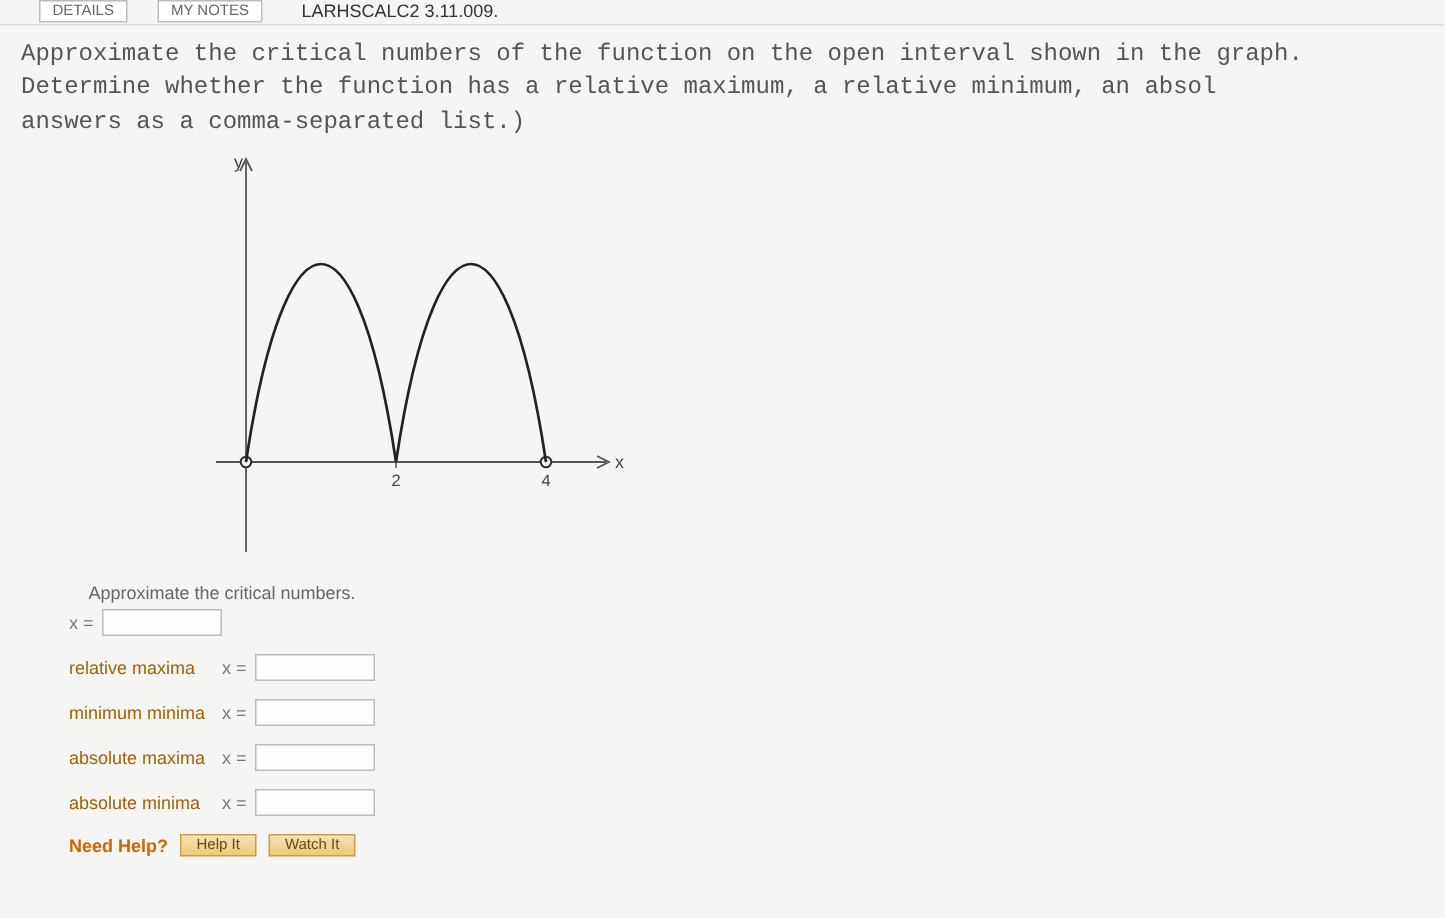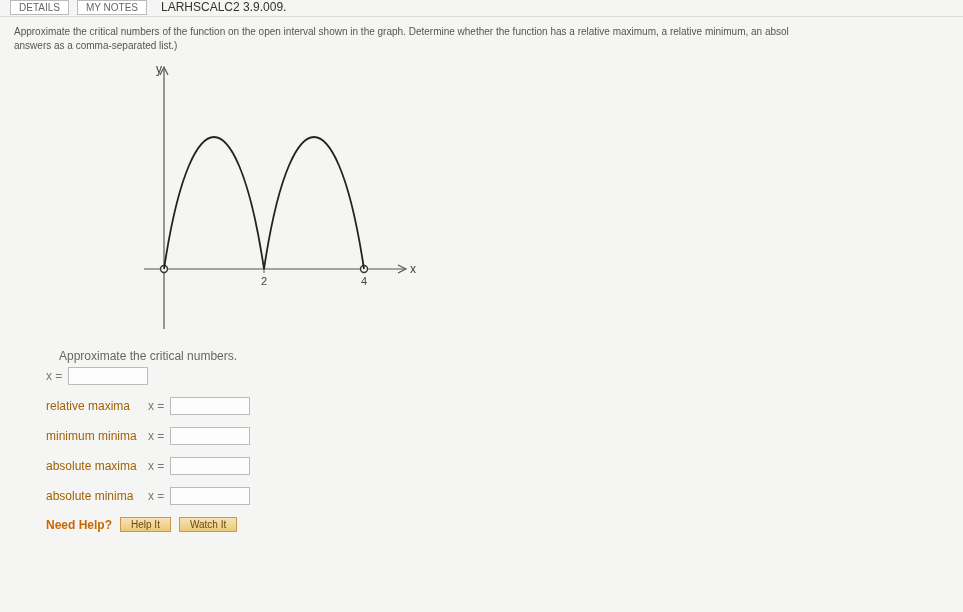--- a/index.html
+++ b/index.html
@@ -9,46 +9,47 @@
       color: #444;
       font-size: 12px;
       width: 963px;
       height: 612px;
       overflow: hidden;
       position: relative;
     }
     .top-bar {
       display: flex;
       align-items: center;
-      gap: 8px;
-      padding: 0 10px 2px 10px;
+      gap: 20px;
+      padding: 0 10px 2px 26px;
       height: 16px;
     }
     .tab-btn {
       border: 1px solid #bbb;
       background: #fff;
       padding: 1px 8px;
       font-size: 10px;
       color: #666;
       text-transform: uppercase;
     }
     .code-label {
       font-size: 12px;
       color: #333;
       margin-left: 6px;
     }
     .content {
       border-top: 1px solid #ddd;
       padding: 8px 14px 0 14px;
     }
     .prompt {
-      font-size: 10px;
+      font-size: 16px;
       color: #555;
       line-height: 1.4;
       margin-bottom: 6px;
+      font-family: Liberation Mono, monospace;
     }
     .graph-block {
       margin: 4px 0 10px 120px;
       width: 290px;
       height: 280px;
       position: relative;
     }
     .sub-prompt {
       font-size: 12px;
       color: #666;
@@ -88,21 +89,21 @@
       padding: 1px 10px;
       color: #6a4a12;
     }
   </style>
 </head>
 <body>
 
 <div class="top-bar">
   <div class="tab-btn">DETAILS</div>
   <div class="tab-btn">MY NOTES</div>
-  <div class="code-label">LARHSCALC2 3.9.009.</div>
+  <div class="code-label">LARHSCALC2 3.11.009.</div>
 </div>
 
 <div class="content">
   <div class="prompt">
     <span>Approximate the critical numbers of the function on the open interval shown in the graph. Determine whether the function has a relative maximum, a relative minimum, an absol</span><br>
     <span>answers as a comma-separated list.)</span>
   </div>
 
   <div class="graph-block">
     <svg width="290" height="280" viewBox="0 0 290 280">

